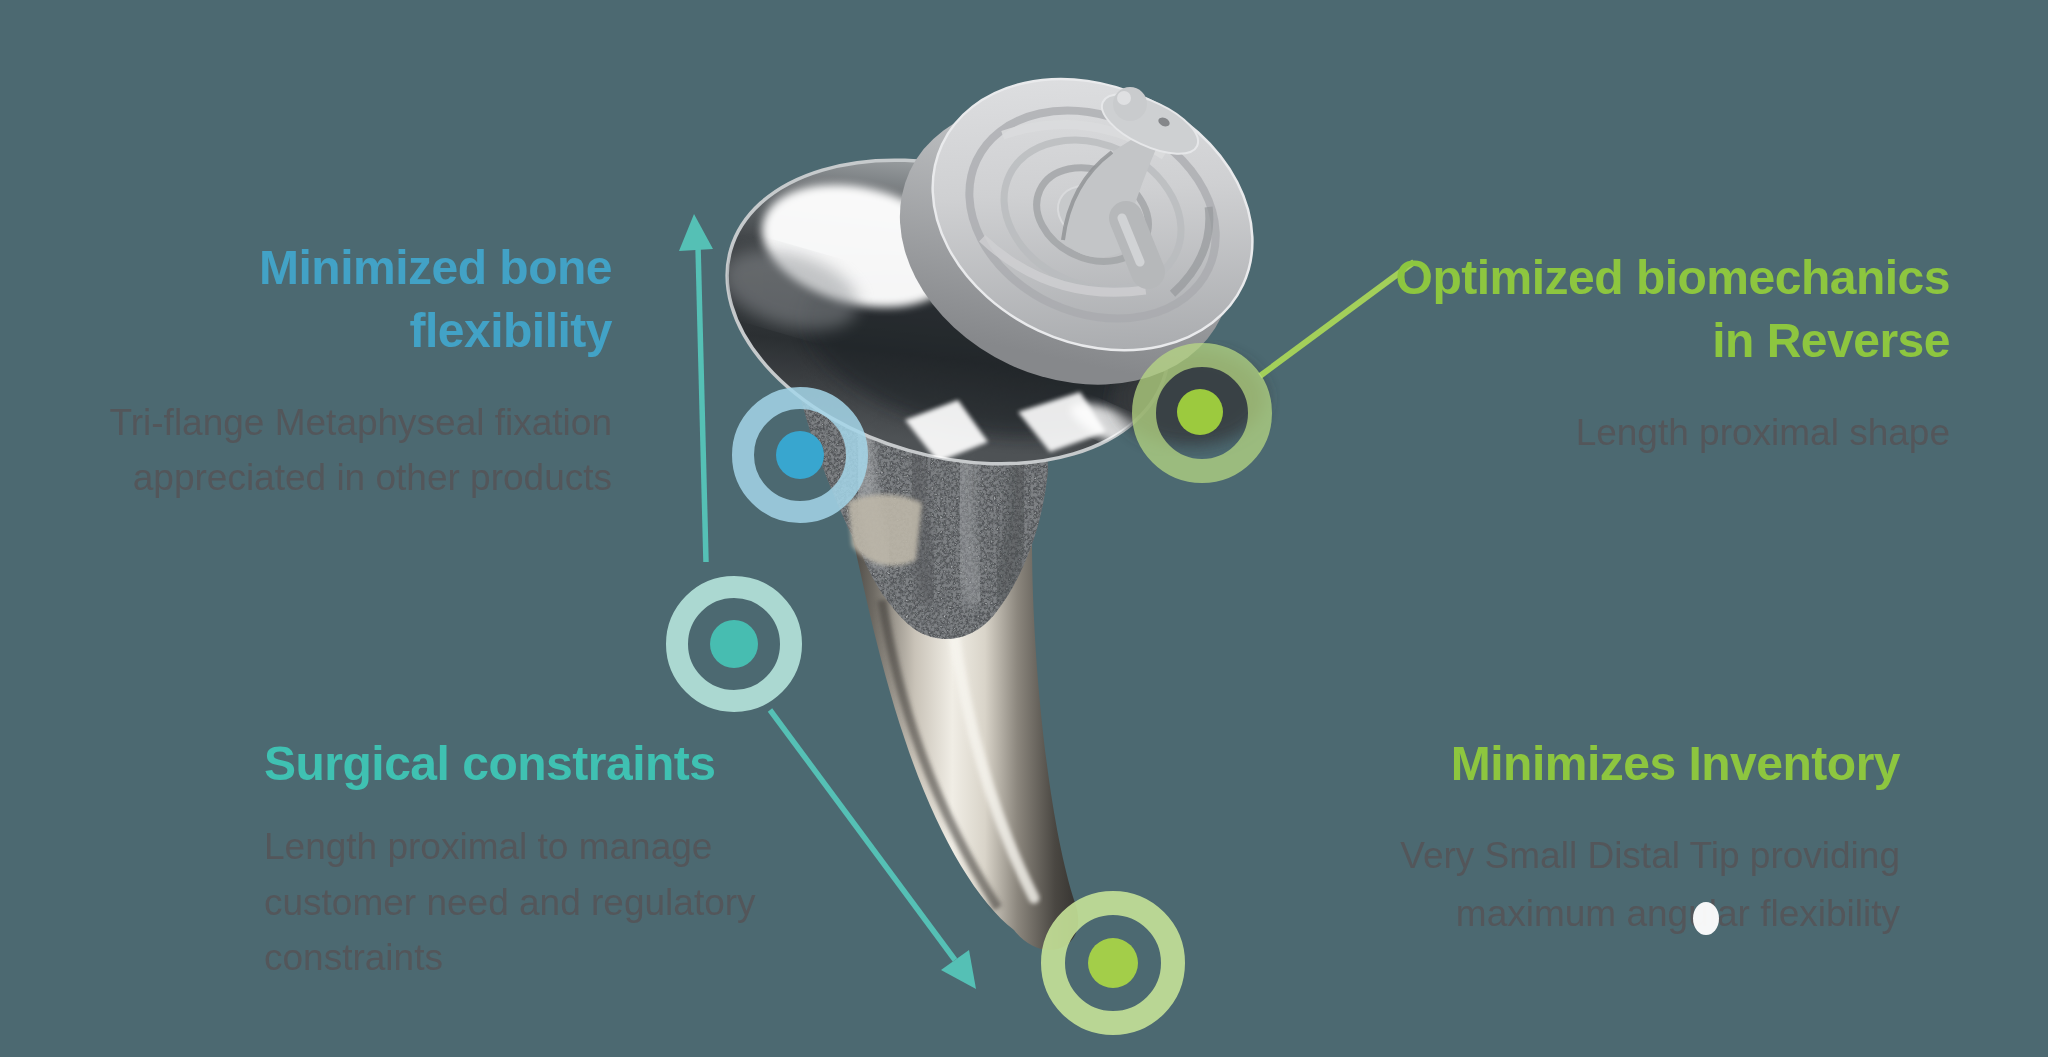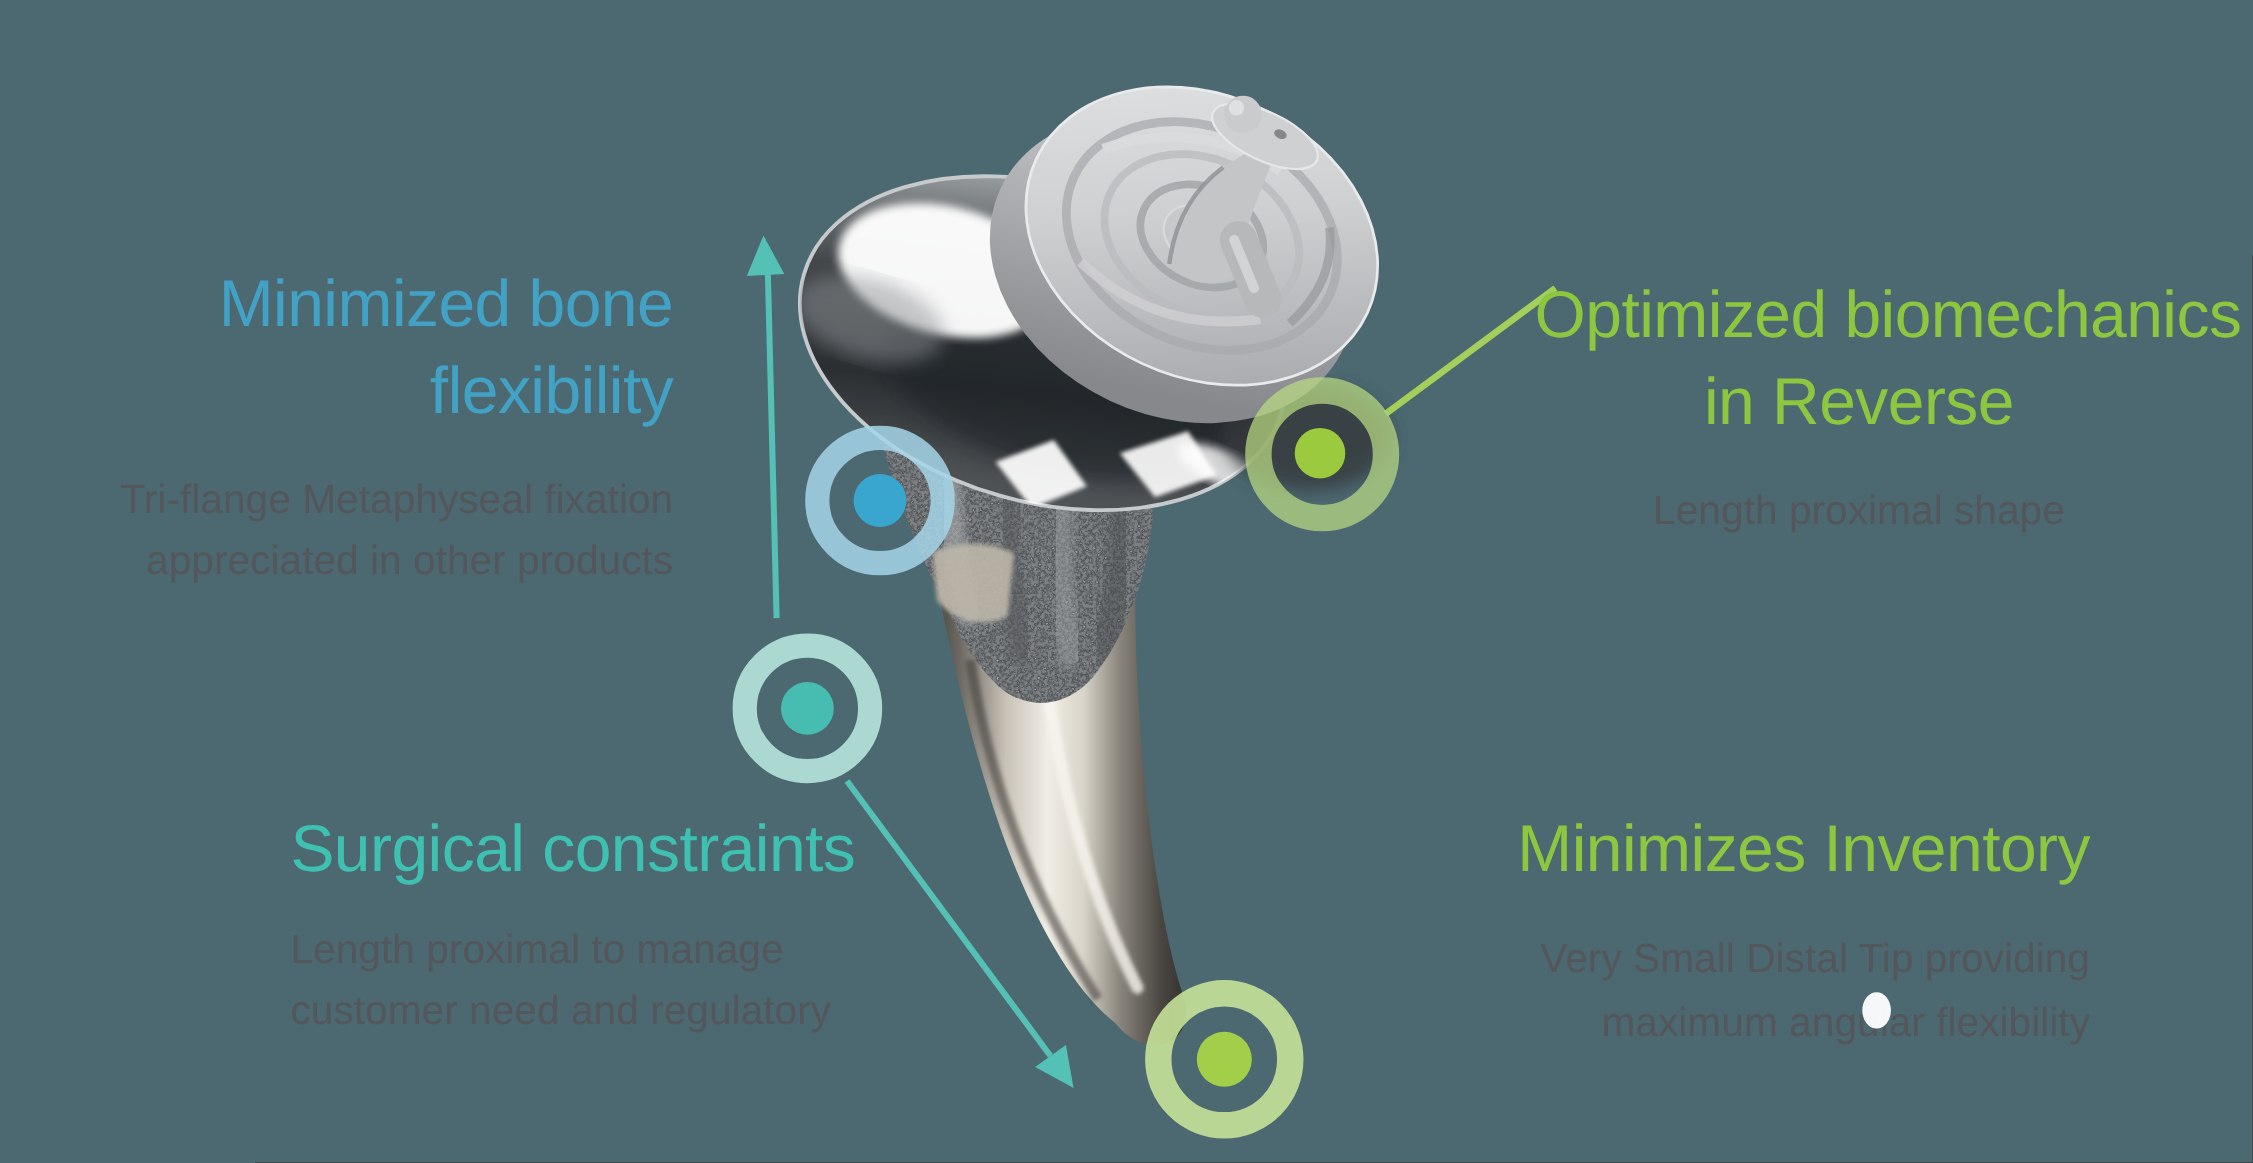--- a/index.html
+++ b/index.html
@@ -6,27 +6,27 @@
   .canvas{
     position:relative;
     width:2048px;height:1057px;
     background:var(--background,#4c6971);
     overflow:hidden;
     font-family:"Liberation Sans","DejaVu Sans",sans-serif;
   }
   .layer{position:absolute;left:0;top:0;}
   .note{position:absolute;}
   .note .line{display:block;white-space:nowrap;}
-  .h{font-weight:normal;font-size:60px;line-height:1.32;letter-spacing:-0.5px;}
+  .h{font-weight:bold;font-size:48px;line-height:1.32;letter-spacing:-0.5px;}
   .h-blue{color:var(--heading-blue,#42a2c6);}
   .h-teal{color:var(--heading-teal,#3fc1b2);}
   .h-green{color:var(--heading-green,#8dc63f);}
   .b{font-size:37px;line-height:1.5;color:var(--body-text,#515458);margin-top:32px;font-weight:400;}
   .tl{left:10px;top:236px;width:602px;text-align:right;}
-  .tr{left:1395px;top:246px;width:590px;text-align:center;}
+  .tr{left:1360px;top:246px;width:590px;text-align:right;}
   .bl{left:264px;top:732px;width:590px;text-align:left;}
   .bl .b{margin-top:24px;}
   .br{left:1290px;top:732px;width:610px;text-align:right;}
   .br .b{margin-top:32px;line-height:1.55;}
   .speck{
     position:absolute;left:1693px;top:902px;width:26px;height:33px;
     background:#ffffff;border-radius:50%;opacity:.95;
   }
 </style>
 </head>
@@ -220,20 +220,21 @@
     </div>
   </div>
 
   <div class="note bl">
     <div class="h h-teal">
       <span class="line">Surgical constraints</span>
     </div>
     <div class="b">
       <span class="line">Length proximal to manage</span>
       <span class="line">customer need and regulatory</span>
+      <span class="line">constraints</span>
     </div>
   </div>
 
   <div class="note br">
     <div class="h h-green">
       <span class="line">Minimizes Inventory</span>
     </div>
     <div class="b">
       <span class="line">Very Small Distal Tip providing</span>
       <span class="line">maximum angular flexibility</span>

